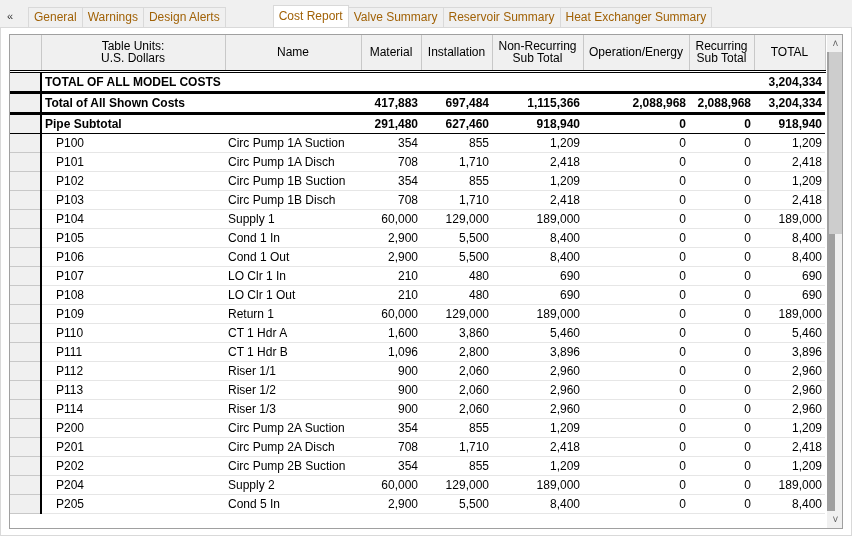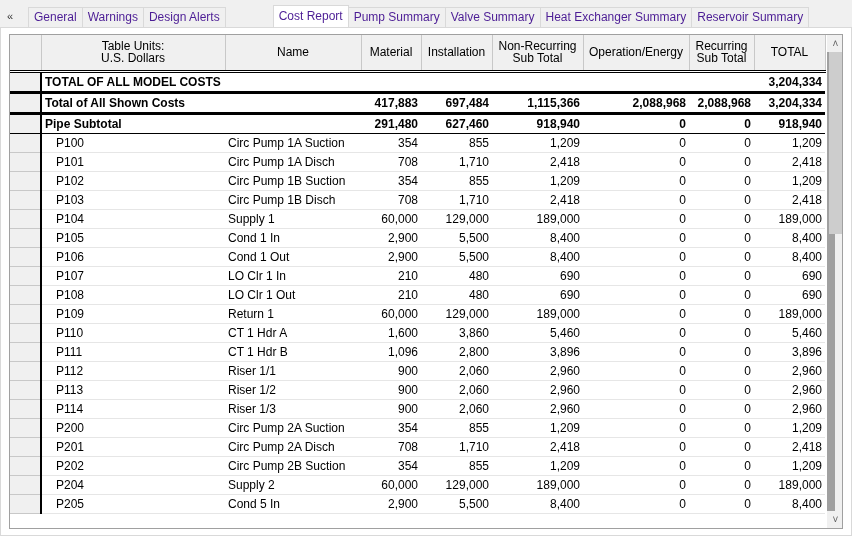--- a/index.html
+++ b/index.html
@@ -2,21 +2,21 @@
 <html><head>
 <meta charset="utf-8">
 <style>
   * { box-sizing: border-box; margin: 0; padding: 0; }
   html, body { width: 852px; height: 536px; overflow: hidden; background: #f0f0f0; }
   body { font-family: "Liberation Sans", sans-serif; font-size: 12px; color: #000; position: relative; }
 
   .tabbar { position: absolute; left: 0; top: 0; width: 852px; height: 27px; }
   .collapse-btn { position: absolute; left: 3px; top: 9px; width: 14px; height: 14px; font-size: 11px; line-height: 14px; text-align: center; color: #333; cursor: pointer; }
   .tabs { position: absolute; left: 28px; top: 7px; height: 20px; display: flex; }
-  .tab { height: 20px; padding: 0 5px; border: 1px solid #d9d9d9; border-bottom: none; margin-right: -1px; background: #f0f0f0; font-size: 12px; line-height: 18px; color: #4c1d95; cursor: pointer; white-space: nowrap; }
+  .tab { height: 20px; padding: 0 5px; border: 1px solid #d9d9d9; border-bottom: none; margin-right: -1px; background: #f0f0f0; font-size: 12px; line-height: 18px; color: #a16207; cursor: pointer; white-space: nowrap; }
   .tab.active { background: #fff; height: 22px; margin-top: -2px; border-color: #d9d9d9; line-height: 21px; z-index: 2; position: relative; margin-left: 48px; }
 
   .panel { position: absolute; left: 0; top: 27px; width: 852px; height: 509px; background: #fff; border: 1px solid #d9d9d9; }
   .grid-frame { position: absolute; left: 9px; top: 34px; width: 834px; height: 495px; border: 1px solid #a0a0a0; background: #fff; overflow: hidden; }
 
   table { border-collapse: collapse; table-layout: fixed; position: absolute; left: 0; top: 0; }
   td, th { font-weight: normal; white-space: nowrap; overflow: hidden; }
   th { background: #f0f0f0; border: 1px solid #c8c8c8; border-top: none; height: 36px; font-size: 12px; line-height: 12px; text-align: center; color: #000; }
   th.rowhdr-h { border-left: none; }
   td { height: 19px; font-size: 12px; line-height: 18px; border-bottom: 1px solid #e6e6e6; padding: 0 3px; }
@@ -39,24 +39,23 @@
 </head>
 <body>
 
 <div class="tabbar">
   <div class="collapse-btn">«</div>
   <div class="tabs">
     <div class="tab">General</div>
     <div class="tab">Warnings</div>
     <div class="tab">Design Alerts</div>
     <div class="tab active">Cost Report</div>
-    <div class="tab">Pump Summary</div>
     <div class="tab">Valve Summary</div>
+    <div class="tab">Reservoir Summary</div>
     <div class="tab">Heat Exchanger Summary</div>
-    <div class="tab">Reservoir Summary</div>
   </div>
 </div>
 
 <div class="panel"></div>
 
 <div class="grid-frame">
   <table>
     <colgroup>
       <col style="width:31px">
         <col style="width:184px">

